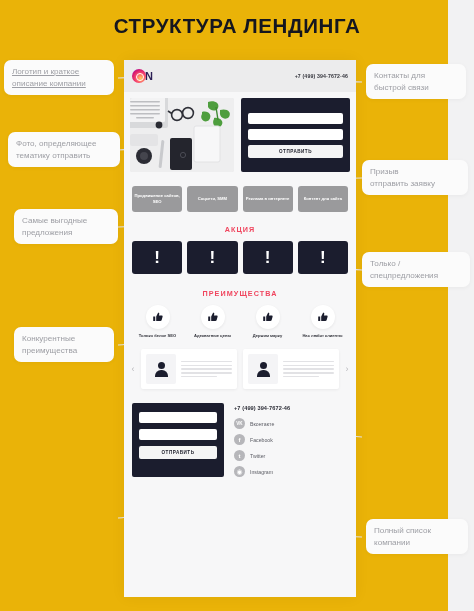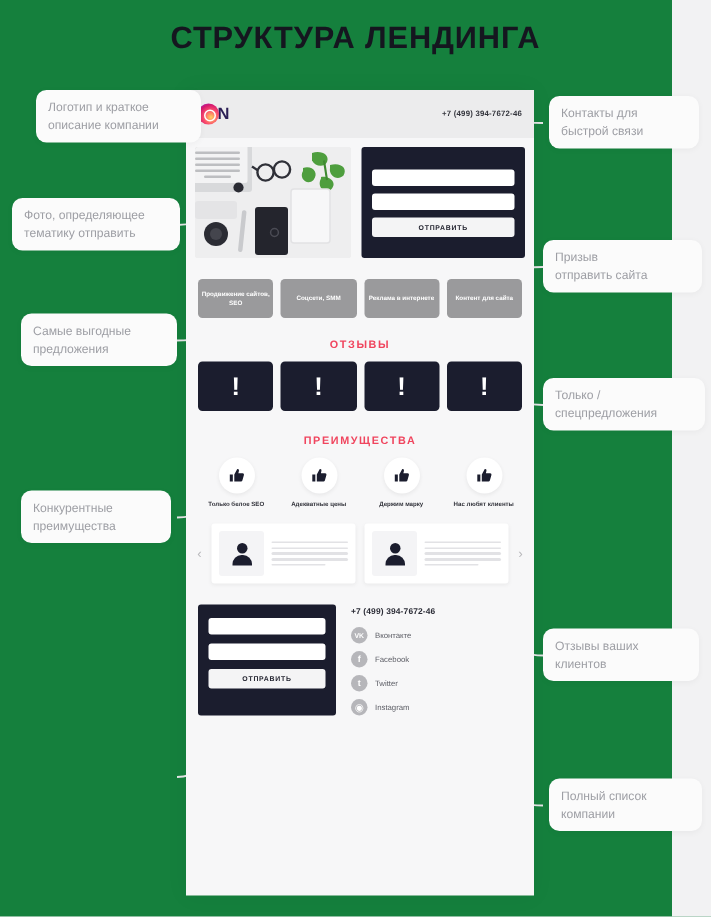--- a/index.html
+++ b/index.html
@@ -2,21 +2,21 @@
 <html><head>
 <meta charset="utf-8">
 <style>
   * { box-sizing: border-box; margin: 0; padding: 0; }
   html, body {
     width: 474px; height: 611px;
     background: #f2f2f3;
     font-family: "Liberation Sans", "DejaVu Sans", sans-serif;
     overflow: hidden;
   }
-  #root { position: relative; width: 448px; height: 611px; background: #15803d; }
+  #root { position: relative; width: 448px; height: 611px; background: #eab308; }
 
   
   .title {
     position: absolute; top: 14px; left: 0; width: 474px;
     text-align: center;
     font-size: 20.5px; font-weight: bold; letter-spacing: 0.6px;
     color: #15161f;
   }
 
   
@@ -255,21 +255,21 @@
       <div class="tag">Продвижение
 сайтов, SEO</div>
       <div class="tag">Соцсети,
 SMM</div>
       <div class="tag">Реклама
 в интернете</div>
       <div class="tag">Контент
 для сайта</div>
     </div>
 
-    <div class="sec-head">ОТЗЫВЫ</div>
+    <div class="sec-head">АКЦИЯ</div>
     <div class="promos">
       <div class="promo">!</div>
       <div class="promo">!</div>
       <div class="promo">!</div>
       <div class="promo">!</div>
     </div>
 
     <div class="sec-head">ПРЕИМУЩЕСТВА</div>
     <div class="advantages">
       <div class="adv">
@@ -363,33 +363,31 @@
         </div>
         <div class="social">
           <span class="social-icon sq" style="font-size:7px">◉</span>
           <span class="social-label">Instagram</span>
         </div>
       </div>
     </div>
 
   </div>
 
-  <div class="callout" style="left:24px; top:60px; width:110px;">Логотип и краткое
+  <div class="callout" style="left:4px; top:60px; width:110px;text-decoration:underline;">Логотип и краткое
 описание компании</div>
   <div class="callout" style="left:8px; top:132px; width:112px;">Фото, определяющее
 тематику отправить</div>
   <div class="callout" style="left:14px; top:327px; width:100px;">Конкурентные
 преимущества</div>
   <div class="callout" style="left:14px; top:209px; width:104px;">Самые выгодные
 предложения</div>
 
   <div class="callout" style="left:366px; top:64px; width:100px;">Контакты для
 быстрой связи</div>
   <div class="callout" style="left:362px; top:160px; width:106px;">Призыв
-отправить сайта</div>
+отправить заявку</div>
   <div class="callout" style="left:362px; top:252px; width:108px;">Только /
 спецпредложения</div>
-  <div class="callout" style="left:362px; top:419px; width:104px;">Отзывы ваших
-клиентов</div>
   <div class="callout" style="left:366px; top:519px; width:102px;">Полный список
 компании</div>
 
 </div>
 
 </body></html>

